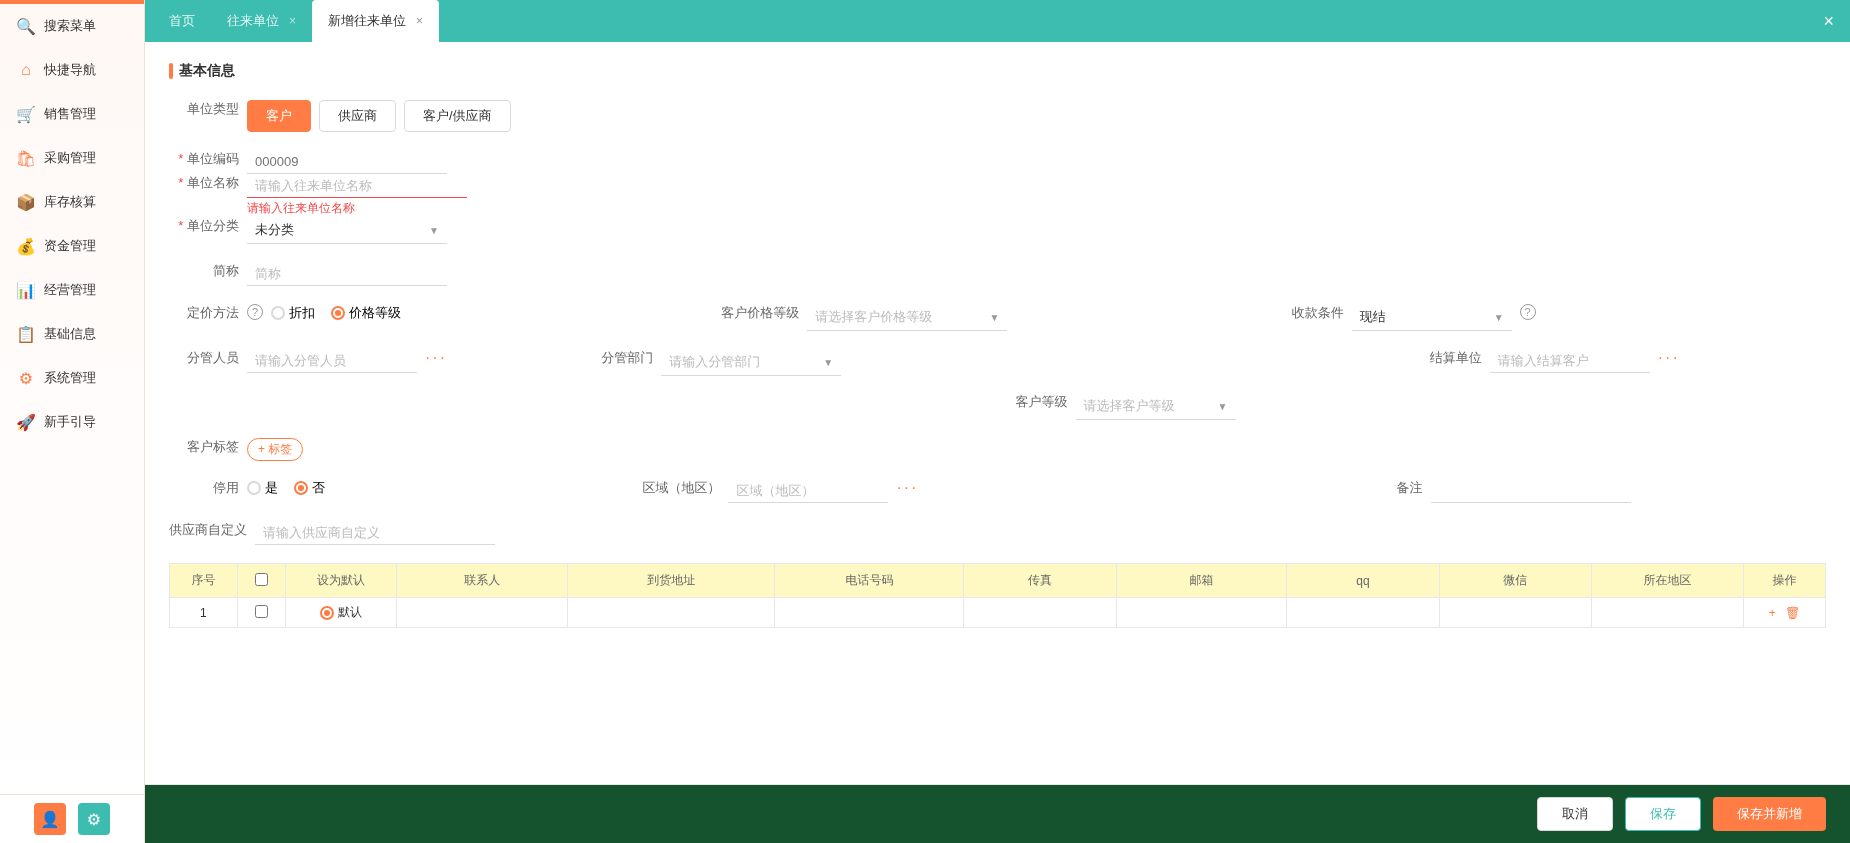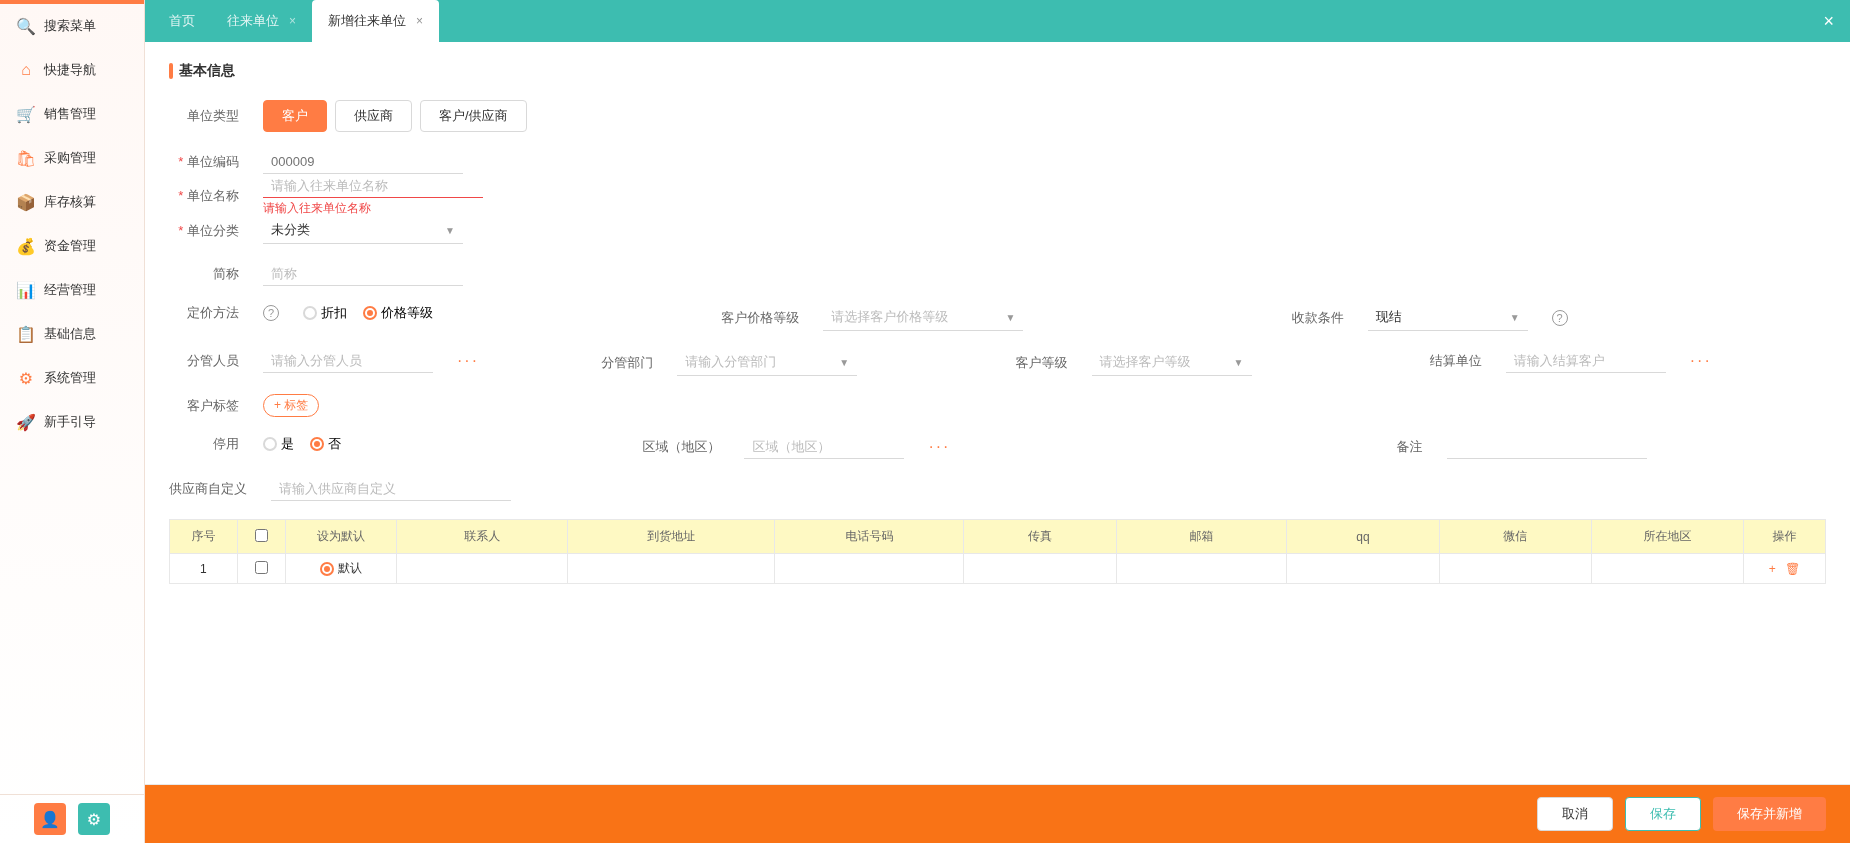--- a/index.html
+++ b/index.html
@@ -133,22 +133,22 @@
 
     
     .form-row {
       display: flex;
       align-items: flex-start;
       margin-bottom: 18px;
       gap: 0;
     }
     .form-field {
       display: flex;
-      align-items: center;
-      gap: 24px;
+      align-items: flex-start;
+      gap: 8px;
       flex: 1;
     }
     .form-label {
       color: #666;
       white-space: nowrap;
       min-width: 70px;
       text-align: right;
       font-size: 13px;
     }
     .form-label.required::before {
@@ -302,21 +302,21 @@
     }
     tbody td {
       border: 1px solid #e8e8e8;
       padding: 6px;
       text-align: center;
       color: #333;
     }
 
     
     .bottom-bar {
-      background: #f97316;
+      background: #14532d;
       border-top: 1px solid #e8e8e8;
       padding: 12px 24px;
       display: flex;
       justify-content: flex-end;
       gap: 12px;
     }
     .btn-cancel {
       padding: 7px 24px;
       border: 1px solid #d9d9d9;
       border-radius: 4px;
@@ -499,21 +499,21 @@
         <input class="form-input" type="text" style="width: 170px;" placeholder="请输入分管人员">
         <span class="more-btn">···</span>
       </div>
       <div class="form-field" style="flex:1;">
         <span class="form-label">分管部门</span>
         <div class="form-select" style="width:180px;">
           <span class="placeholder">请输入分管部门</span>
           <span class="arrow">▼</span>
         </div>
       </div>
-      <div class="form-field" style="flex:1;">
+      <div class="form-field" style="flex:1;margin-top:44px;">
         <span class="form-label">客户等级</span>
         <div class="form-select" style="width:160px;">
           <span class="placeholder">请选择客户等级</span>
           <span class="arrow">▼</span>
         </div>
       </div>
       <div class="form-field" style="flex:1;">
         <span class="form-label">结算单位</span>
         <input class="form-input" type="text" style="width: 160px;" placeholder="请输入结算客户">
         <span class="more-btn">···</span>

